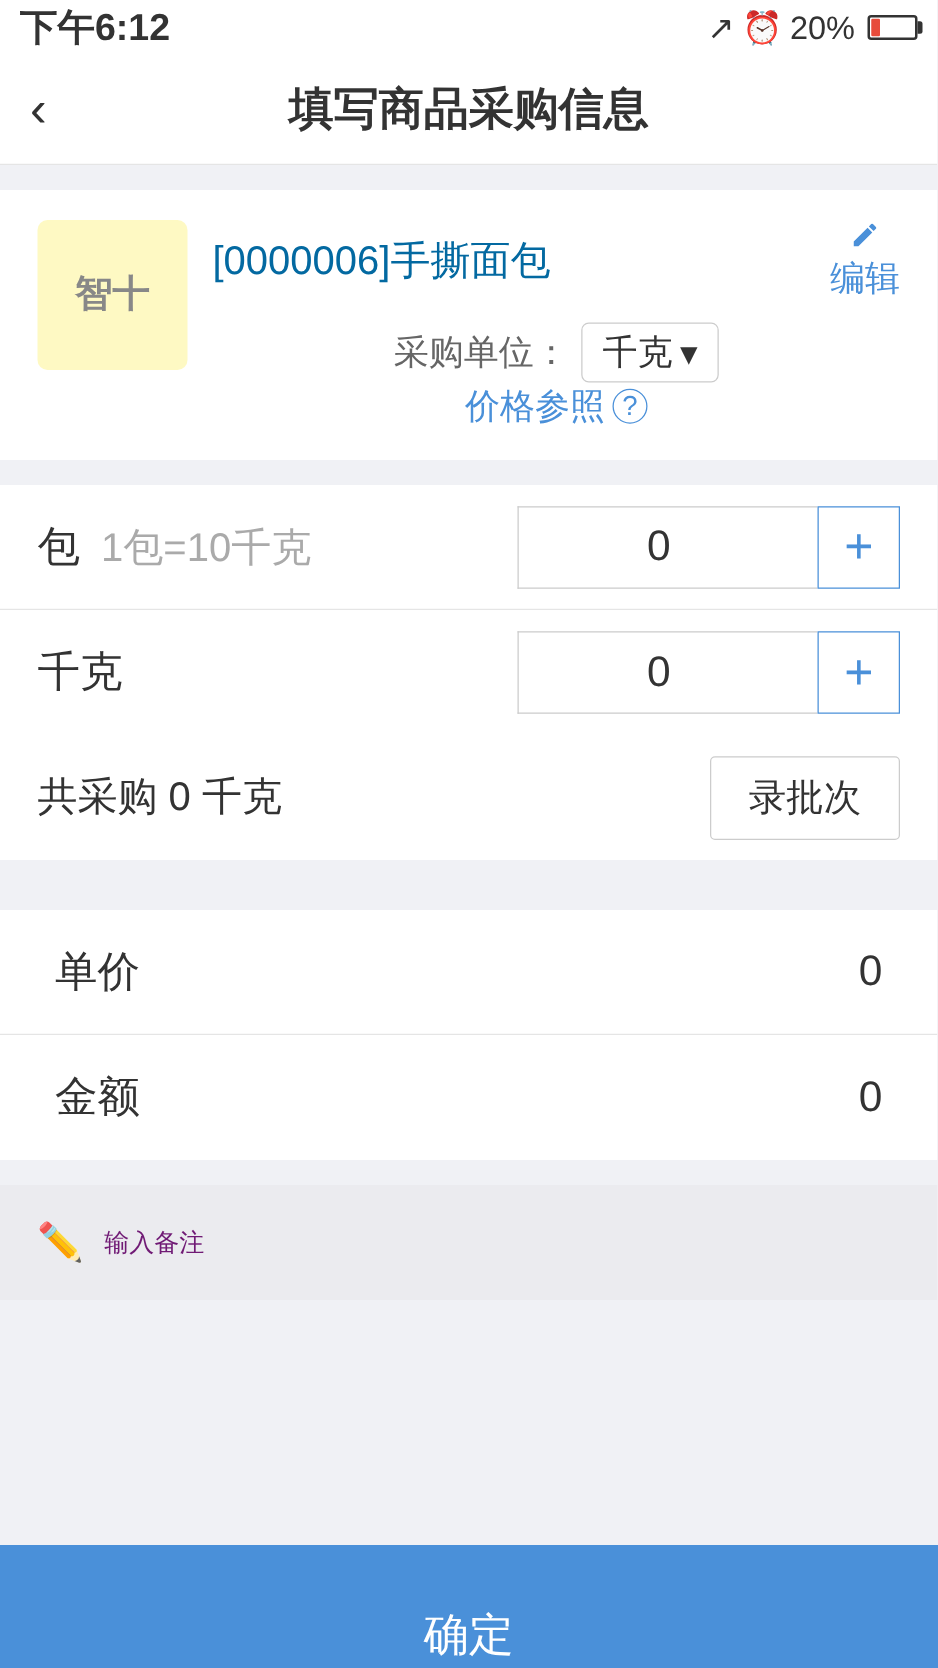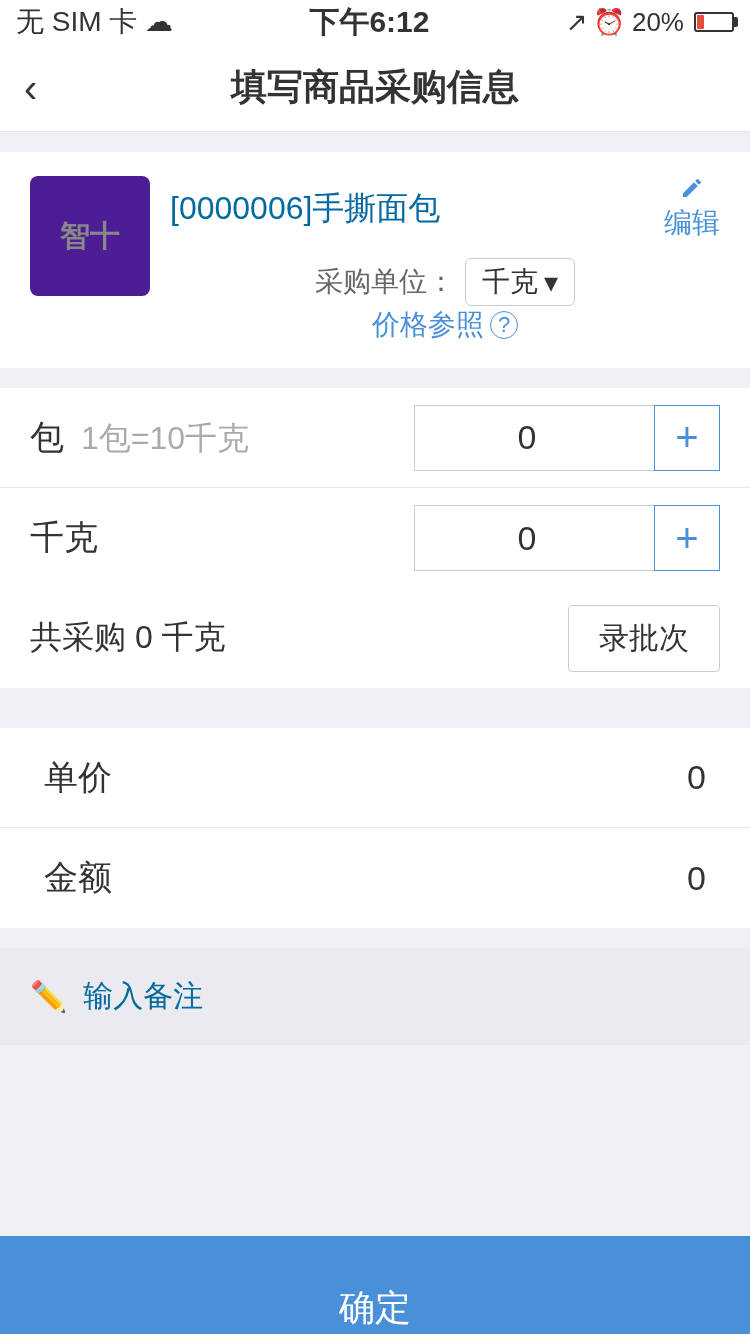--- a/index.html
+++ b/index.html
@@ -86,21 +86,21 @@
       background: #fff;
       margin-top: 20px;
       padding: 24px 30px;
       display: flex;
       align-items: flex-start;
       gap: 20px;
     }
     .product-image {
       width: 120px;
       height: 120px;
-      background: #4c1d95;
+      background: #fef9c3;
       border-radius: 8px;
       display: flex;
       align-items: center;
       justify-content: center;
       flex-shrink: 0;
       color: #999;
       font-size: 24px;
     }
     .product-info {
       flex: 1;
@@ -269,22 +269,22 @@
     .remark-section {
       background: #ebebef;
       margin-top: 20px;
       padding: 28px 30px;
       display: flex;
       align-items: center;
       gap: 16px;
       min-height: 80px;
     }
     .remark-placeholder {
-      font-size: 30px;
-      color: #0369a1;
+      font-size: 20px;
+      color: #701a75;
     }
 
     
     .confirm-bar {
       position: fixed;
       bottom: 0;
       left: 0;
       width: 750px;
       height: 98px;
       background: #4a90d9;
@@ -311,23 +311,20 @@
       text-align: center;
       line-height: 1.2;
     }
   </style>
 </head>
 <body>
 
 <div class="main-content">
 
   <div class="status-bar">
-    <div class="status-left">
-      <span>无 SIM 卡 ☁</span>
-    </div>
     <div class="status-center">下午6:12</div>
     <div class="status-right">
       <span>↗</span>
       <span>⏰</span>
       <span>20%</span>
       <span class="battery-icon">
         <span class="battery-fill"></span>
       </span>
     </div>
   </div>

